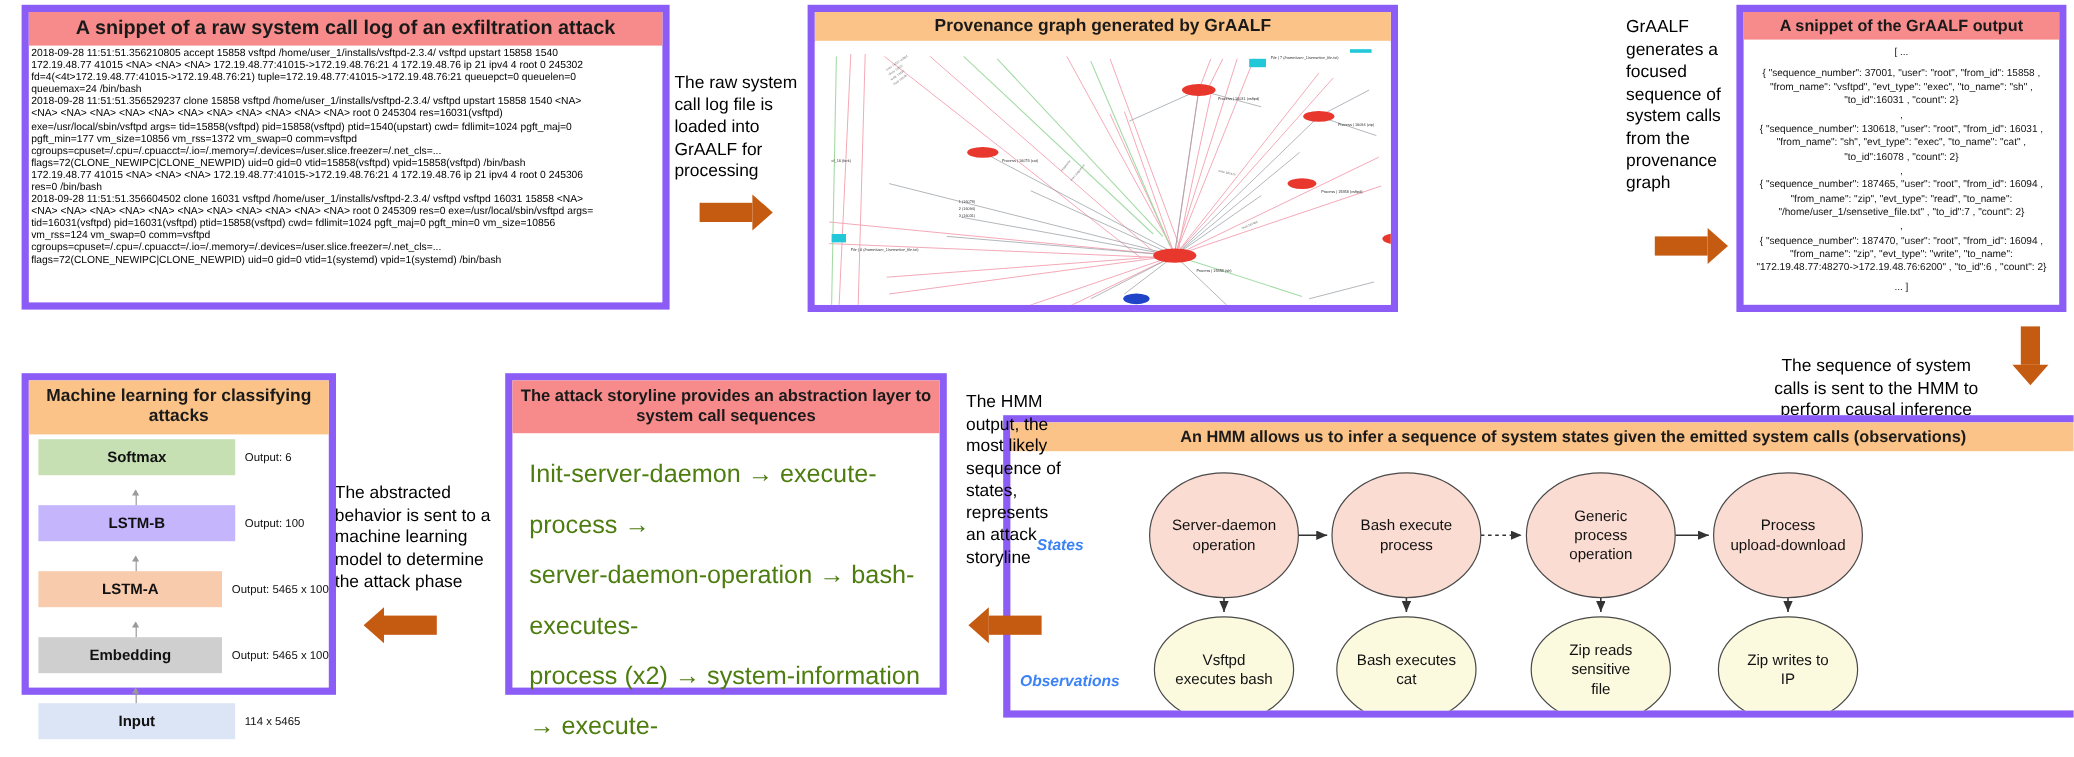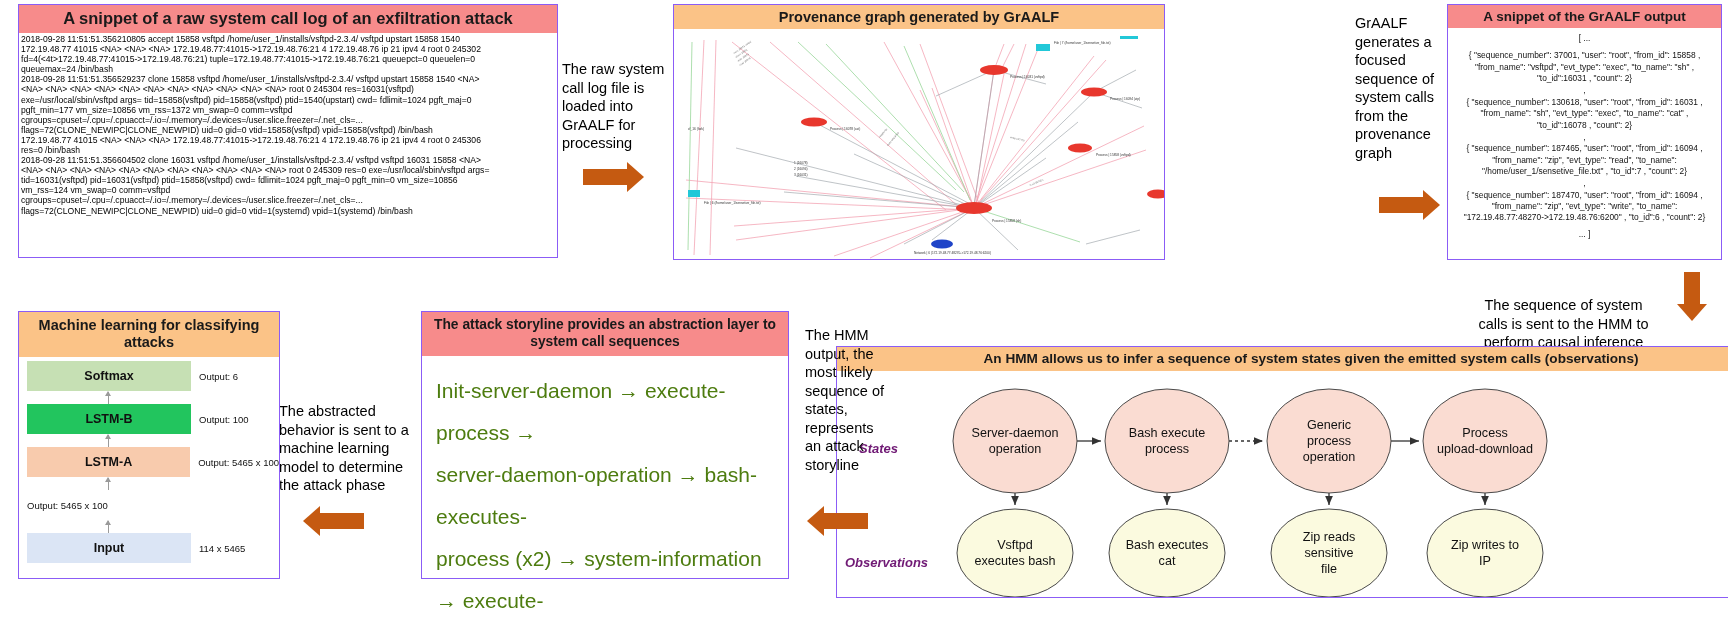--- a/index.html
+++ b/index.html
@@ -7,21 +7,21 @@
     background: #ffffff;
   }
   body {
     width: 1728px; height: 631px;
     position: relative;
     font-family: "Liberation Sans", sans-serif;
     overflow: hidden;
   }
   .panel {
     position: absolute;
-    border: 1px solid #8b5cf6;
+    border: 6px solid #8b5cf6;
     background: #fff;
     box-sizing: border-box;
   }
   .panel-header {
     font-weight: bold;
     text-align: center;
     color: #1a1a1a;
     box-sizing: border-box;
   }
   .hdr-red { background: #f78b8b; }
@@ -120,21 +120,21 @@
   #panel-ml .panel-header {
     font-size: 14.5px;
     padding: 5px 4px 6px 4px;
     line-height: 1.18;
   }
   .ml-rows { position: relative; padding: 4px 0 0 0; }
   .ml-row {
     display: flex;
     align-items: center;
     height: 30px;
-    margin-bottom: 0;
+    margin-bottom: 12px;
   }
   .ml-block {
     width: 164px;
     margin-left: 8px;
     height: 30px;
     line-height: 30px;
     text-align: center;
     font-weight: bold;
     font-size: 12.5px;
     color: #111;
@@ -192,21 +192,21 @@
   .hmm-canvas {
     position: absolute;
     left: 0; top: 26px; right: 0; bottom: 0;
     overflow: hidden;
   }
   .hmm-label {
     position: absolute;
     font-weight: bold;
     font-style: italic;
     font-size: 13px;
-    color: #701a75;
+    color: #3b82f6;
   }
   .node-text {
     font-size: 12.6px;
     fill: #111;
     font-family: "Liberation Sans", sans-serif;
   }
 </style>
 </head>
 <body>
 
@@ -452,30 +452,31 @@
 
 <div class="panel" id="panel-ml">
   <div class="panel-header hdr-orange">Machine learning for classifying attacks</div>
   <div class="ml-rows" id="ml-rows">
       <div class="ml-row">
         <div class="ml-block" style="background: rgb(198, 224, 180);">Softmax</div>
         <div class="ml-out">Output: 6</div>
       </div>
       <div class="ml-conn"></div>
       <div class="ml-row">
-        <div class="ml-block" style="background: #22c55e;">LSTM-B</div>
+        <div class="ml-block" style="background: #c4b5fd;">LSTM-B</div>
         <div class="ml-out">Output: 100</div>
       </div>
       <div class="ml-conn"></div>
       <div class="ml-row">
         <div class="ml-block" style="background: rgb(248, 203, 173);">LSTM-A</div>
         <div class="ml-out">Output: 5465 x 100</div>
       </div>
       <div class="ml-conn"></div>
       <div class="ml-row">
+        <div class="ml-block" style="background: rgb(207, 207, 207);">Embedding</div>
         <div class="ml-out">Output: 5465 x 100</div>
       </div>
       <div class="ml-conn"></div>
       <div class="ml-row">
         <div class="ml-block" style="background: rgb(219, 229, 245);">Input</div>
         <div class="ml-out">114 x 5465</div>
       </div>
     </div>
 </div>
 

